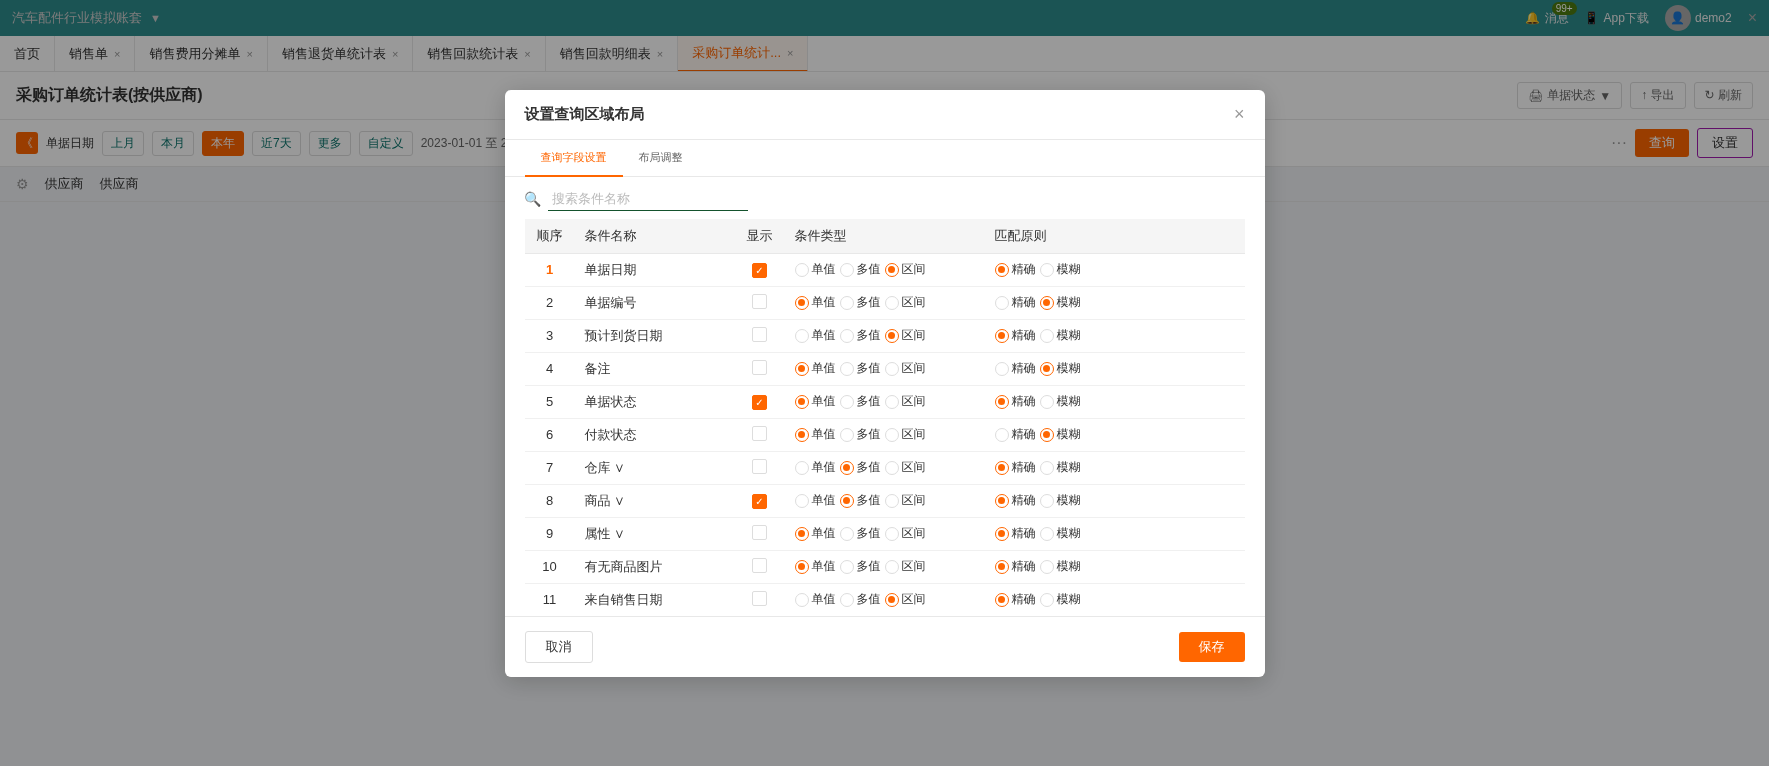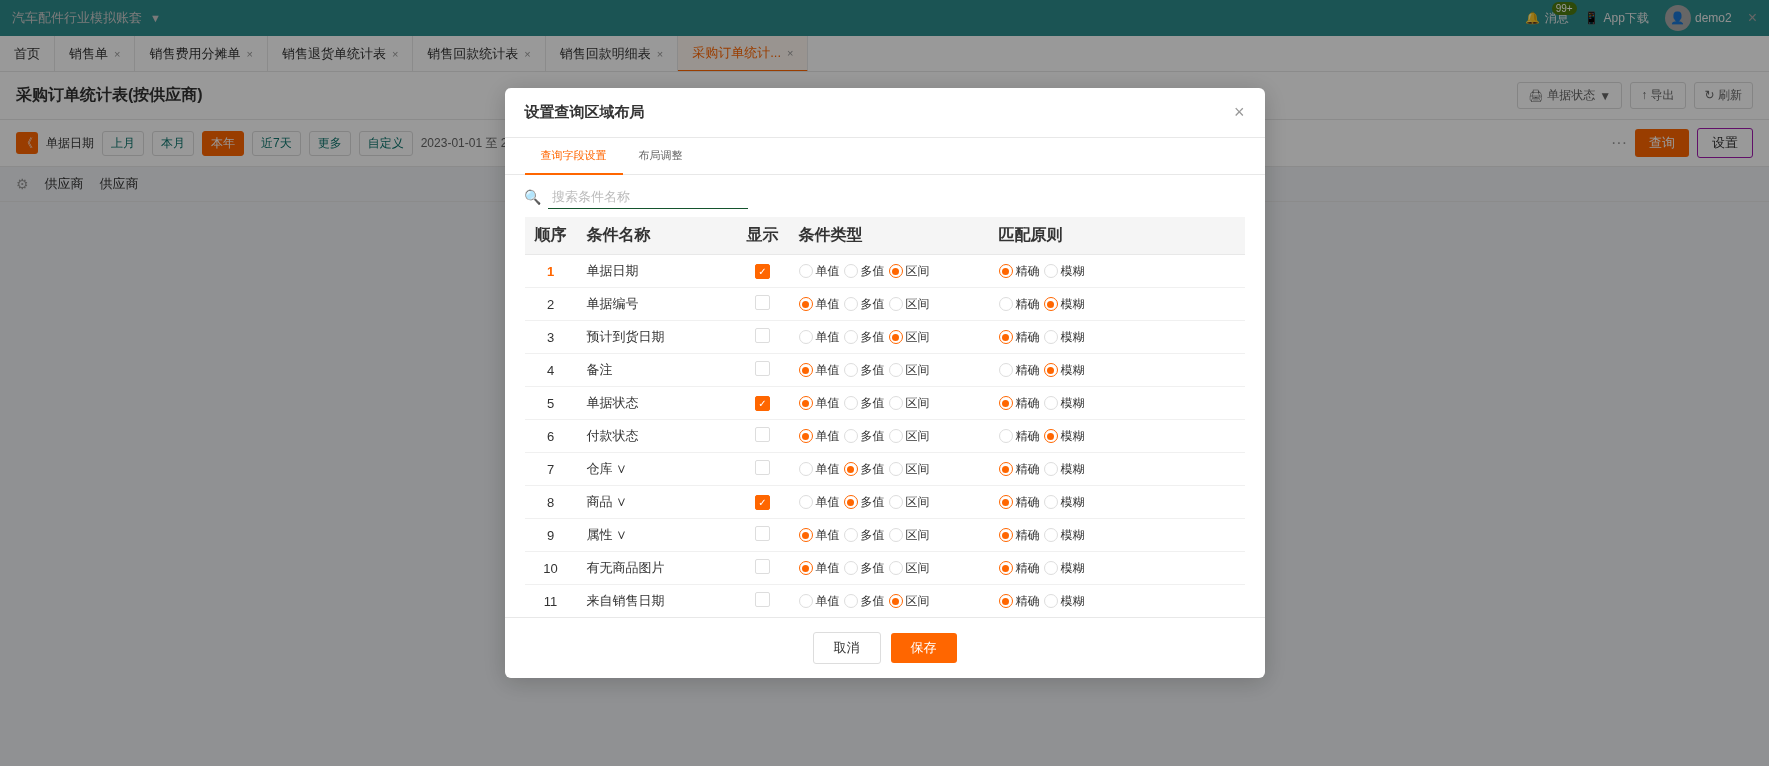--- a/index.html
+++ b/index.html
@@ -231,23 +231,23 @@
       margin-top: 8px;
     }
     .modal-table {
       width: 100%;
       border-collapse: collapse;
     }
     .modal-table thead tr th {
       background: #f5f5f5;
       padding: 8px 10px;
       text-align: left;
-      font-size: 16px;
+      font-size: 13px;
       color: #333;
-      font-weight: 700;
+      font-weight: 400;
       border-bottom: 1px solid #e8e8e8;
       white-space: nowrap;
     }
     .modal-table tbody tr td {
       padding: 7px 10px;
       border-bottom: 1px solid #f0f0f0;
       font-size: 13px;
       color: #333;
       vertical-align: middle;
     }
@@ -299,21 +299,21 @@
 
     
     .modal-table-wrap::-webkit-scrollbar { width: 6px; }
     .modal-table-wrap::-webkit-scrollbar-thumb { background: #ccc; border-radius: 3px; }
 
     
     .modal-footer {
       padding: 14px 20px;
       display: flex;
       align-items: center;
-      justify-content: center;
+      justify-content: space-between;
       gap: 10px;
       border-top: 1px solid #e8e8e8;
     }
     .btn-cancel {
       padding: 6px 20px;
       border: 1px solid #ddd;
       border-radius: 3px;
       background: #fff;
       color: #333;
       cursor: pointer;

